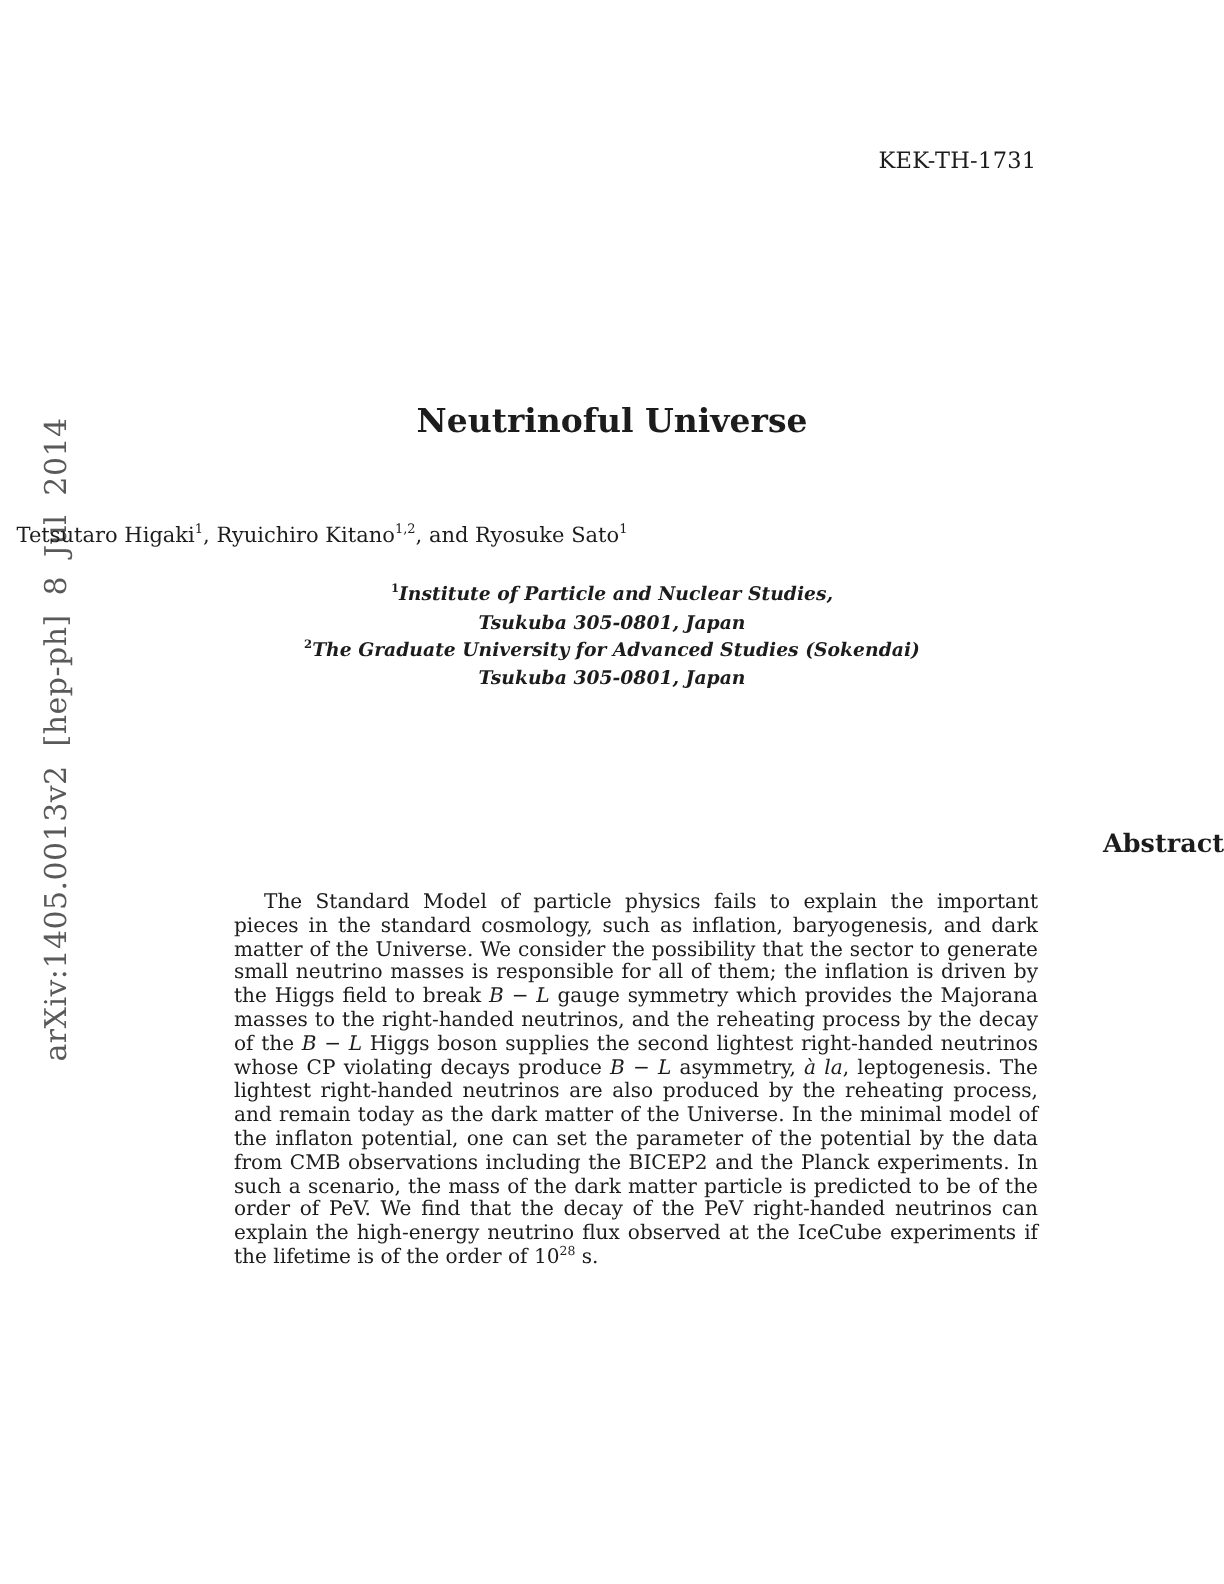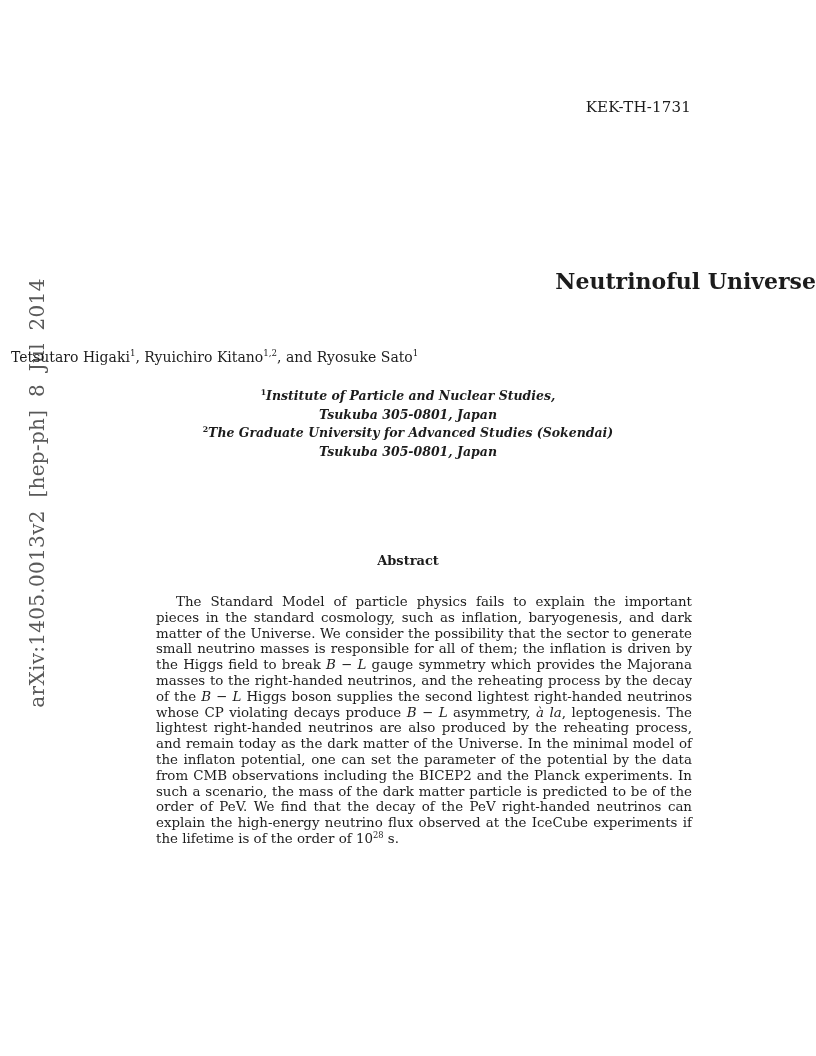--- a/index.html
+++ b/index.html
@@ -33,21 +33,21 @@
     font-size: 20px;
     color: #595959;
     word-spacing: 6px;
     letter-spacing: 0.3px;
   }
   .title {
     position: absolute;
     top: 268px;
     left: 0;
     width: 100%;
-    text-align: right;
+    text-align: center;
     font-size: 22px;
     font-weight: bold;
   }
   .authors {
     position: absolute;
     top: 349px;
     left: 0;
     width: 100%;
     text-align: left;
     font-size: 14px;
@@ -69,22 +69,22 @@
     font-weight: bold;
   }
   .affiliations sup {
     font-style: normal;
   }
   .abstract-heading {
     position: absolute;
     top: 553px;
     left: 0;
     width: 100%;
-    text-align: center;
-    font-size: 13px;
+    text-align: right;
+    font-size: 17px;
     font-weight: bold;
   }
   .abstract-body {
     position: absolute;
     top: 578px;
     left: 140px;
     width: 536px;
     margin: 16px;
     font-size: 13.4px;
     line-height: 15.8px;

